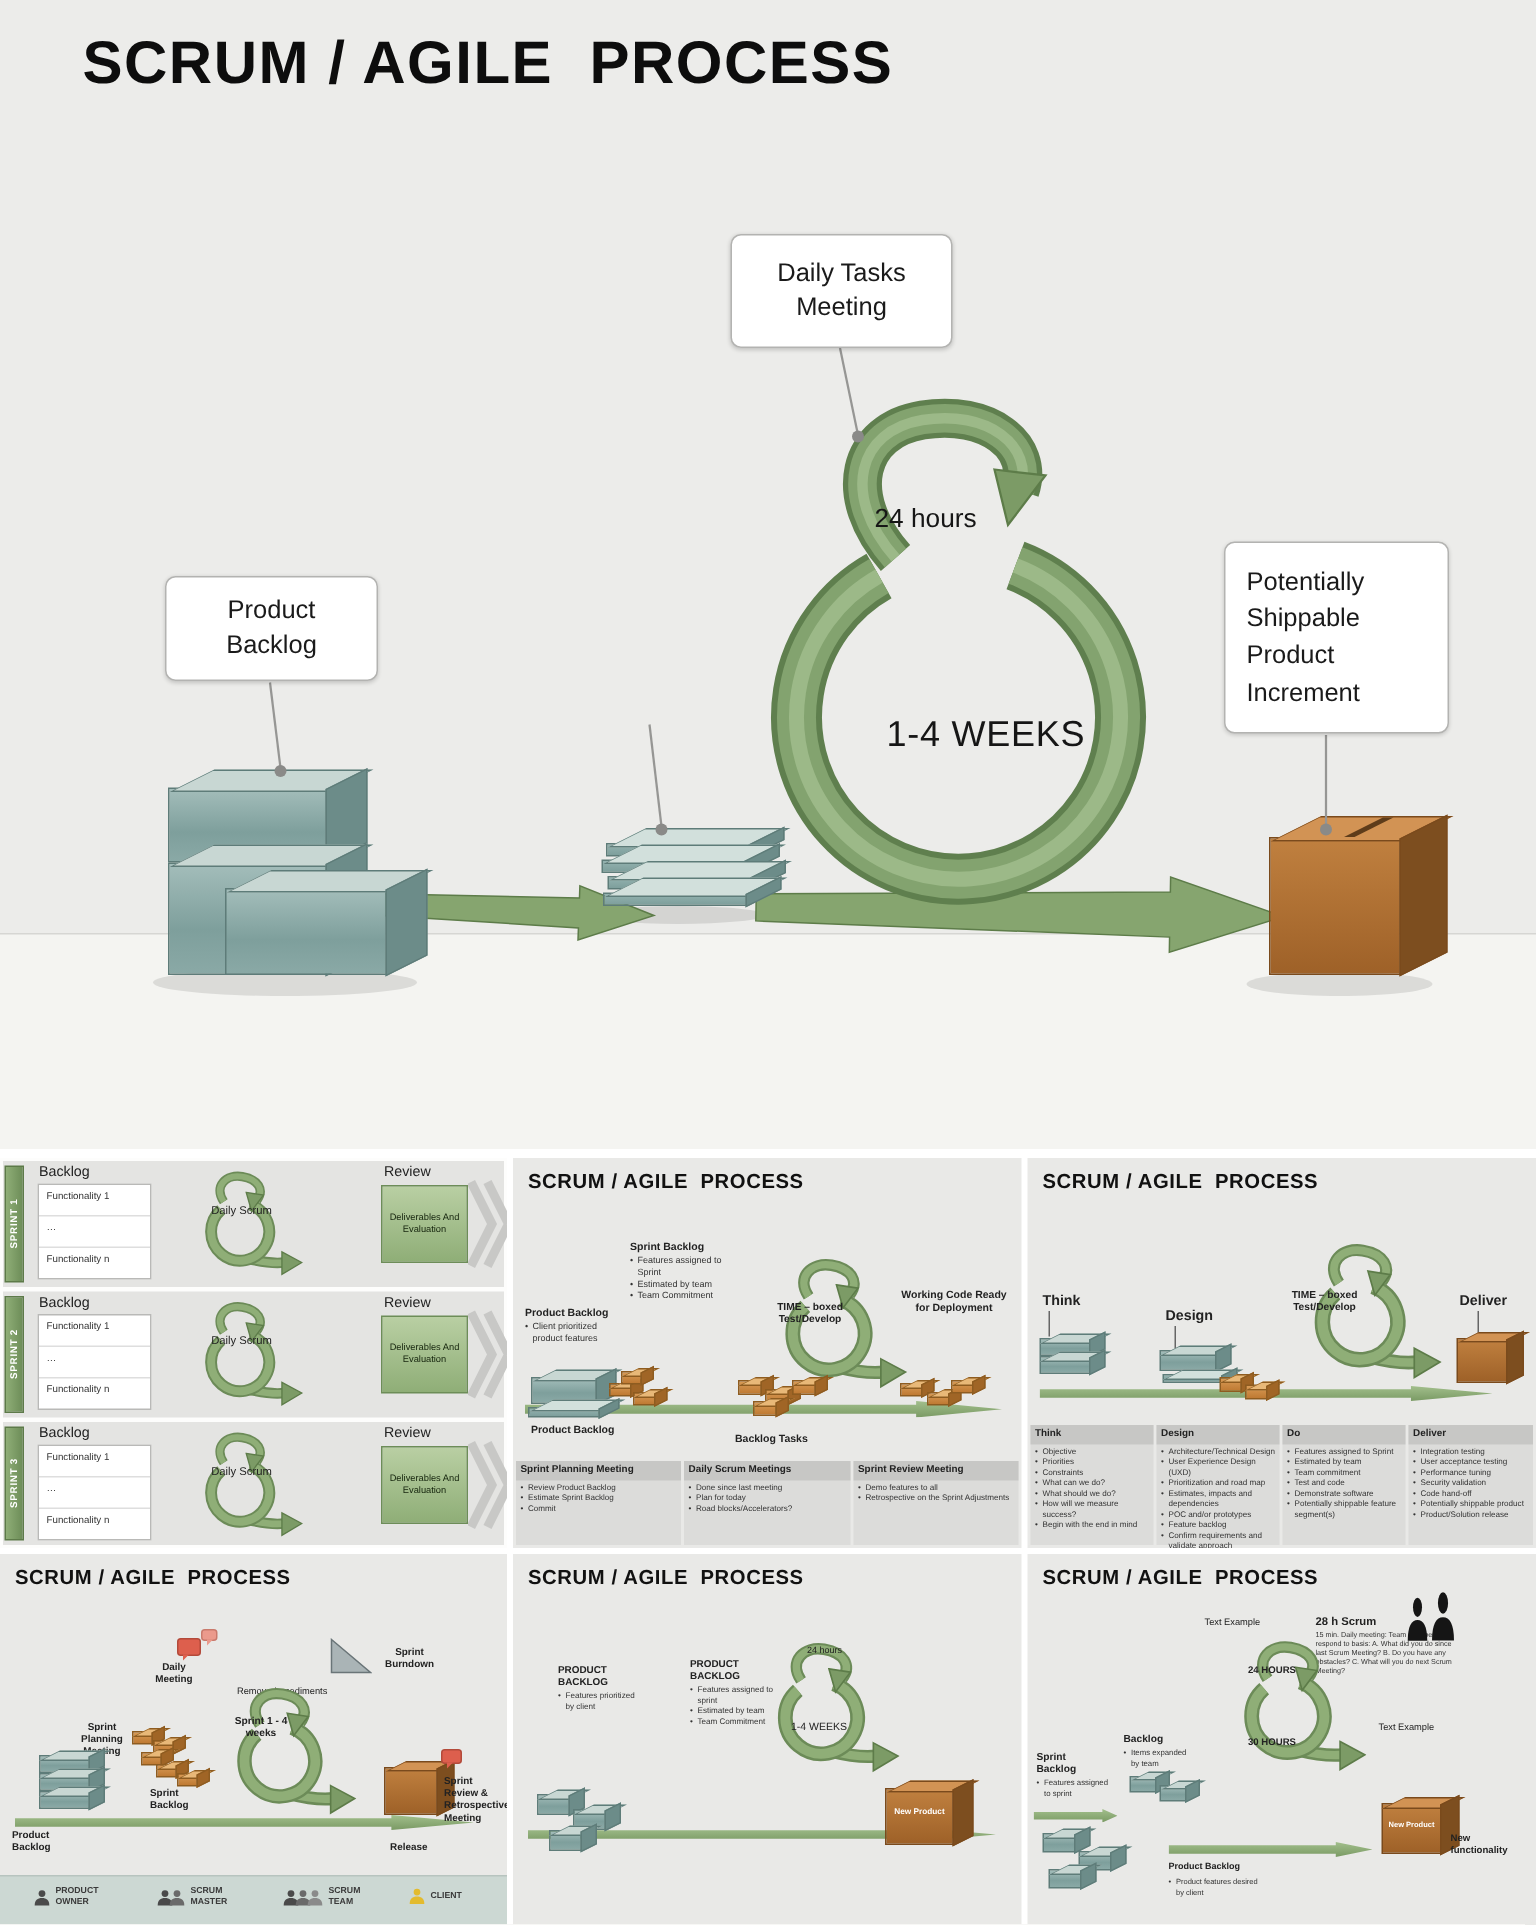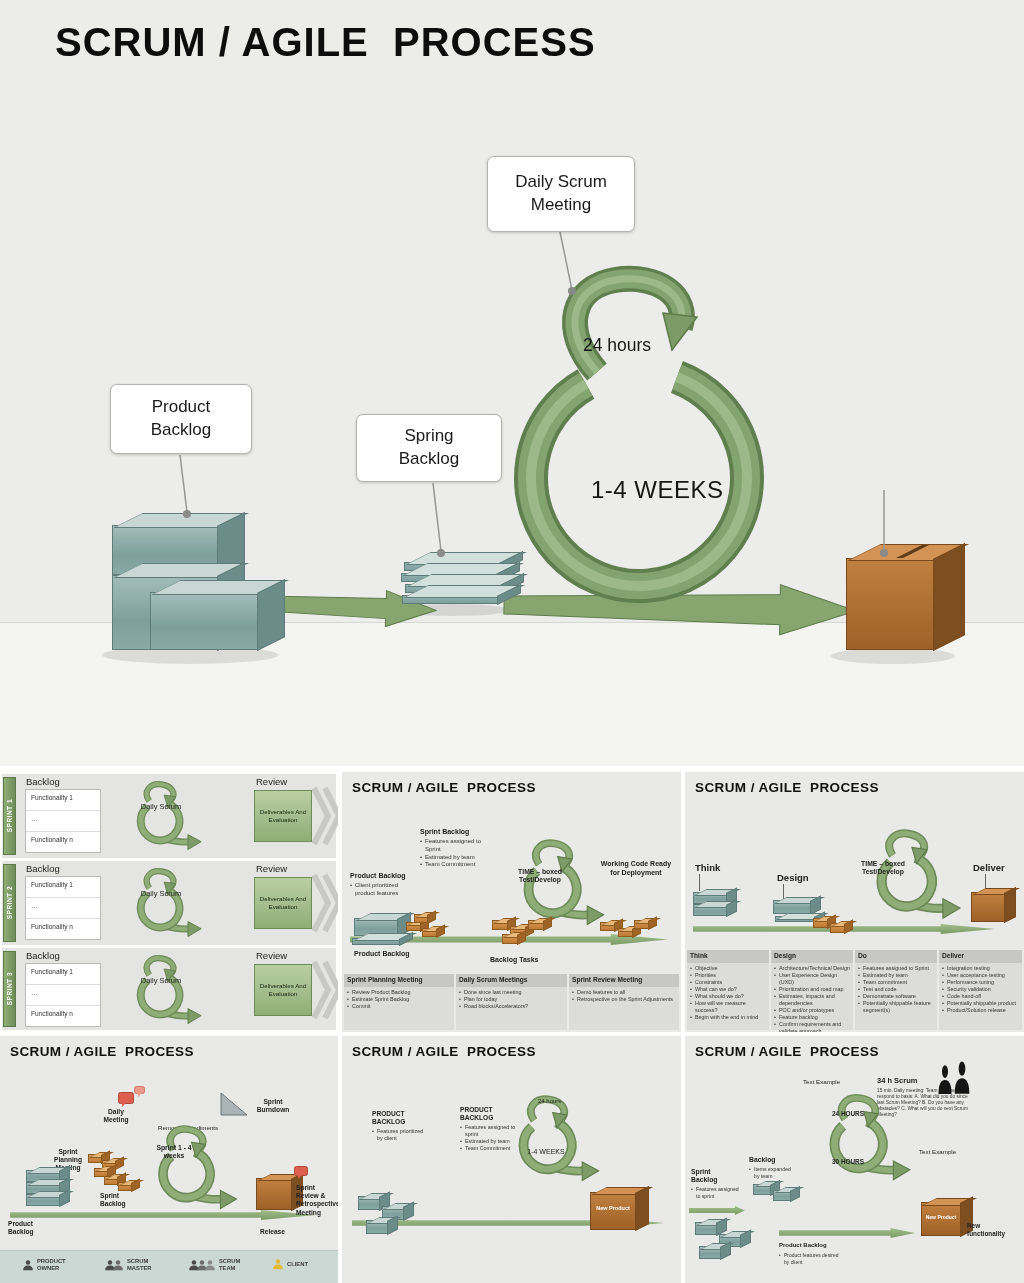--- a/index.html
+++ b/index.html
@@ -146,27 +146,27 @@
         <circle cx="572" cy="291" r="4" fill="#8a8a88"></circle>
       <line x1="180" y1="455" x2="187" y2="512" stroke="#969694" stroke-width="1.5"></line>
         <circle cx="187" cy="514" r="4" fill="#8a8a88"></circle>
       <line x1="433" y1="483" x2="441" y2="551" stroke="#969694" stroke-width="1.5"></line>
         <circle cx="441" cy="553" r="4" fill="#8a8a88"></circle>
       <line x1="884" y1="490" x2="884" y2="551" stroke="#969694" stroke-width="1.5"></line>
         <circle cx="884" cy="553" r="4" fill="#8a8a88"></circle>
     </svg>
 
     <div class="callout" style="left:487px;top:156px;width:148px;height:76px">
-      <span style="width:96px">Daily Scrum Meeting</span>
+      <span style="width:96px">Daily Tasks Meeting</span>
     </div>
     <div class="callout" style="left:110px;top:384px;width:142px;height:70px">
       <span style="width:72px">Product Backlog</span>
     </div>
-    <div class="callout" style="left:356px;top:414px;width:146px;height:68px">
-      <span style="width:66px">Spring Backlog</span>
+    <div class="callout" style="left:816px;top:361px;width:150px;height:128px;justify-content:flex-start;text-align:left;padding-left:14px">
+      <span style="width:96px;line-height:1.45">Potentially Shippable Product Increment</span>
     </div>
 
     <div class="biglabel" style="left:583px;top:335px;font-size:17.5px">24 hours</div>
     <div class="biglabel" style="left:591px;top:476px;font-size:24px;letter-spacing:.5px">1-4 WEEKS</div>
   </div>
 
   <div class="thumb t1" style="left:0;top:772px;width:338px;height:260px">
 
     <div class="t1row" style="left:2px;top:2px;width:334px;height:84px">
       <div class="sprintTab" style="left:1px;top:3px;width:13px;height:78px">
@@ -484,21 +484,21 @@
 
     <div class="cube brown" style="left:248px;top:156px;width:46px;height:38px;--d:12px">
       <span class="boxlabel">New Product</span>
     </div>
   </div>
 
   <div class="thumb" style="left:685px;top:1036px;width:339px;height:247px">
     <div class="t-title">SCRUM / AGILE  PROCESS</div>
 
     <div class="lbl" style="left:118px;top:42px;font-size:6.2px">Text Example</div>
-    <div class="lbl b" style="left:192px;top:40px;font-size:7.5px">34 h Scrum</div>
+    <div class="lbl b" style="left:192px;top:40px;font-size:7.5px">28 h Scrum</div>
     <div class="lbl" style="left:192px;top:52px;width:92px;font-size:4.8px;color:#333">15 min. Daily meeting: Team members respond to basis: A. What did you do since last Scrum Meeting? B. Do you have any obstacles? C. What will you do next Scrum Meeting?</div>
 
     <svg class="abs" style="left:252px;top:26px" width="16" height="34" viewBox="0 0 16 16" fill="#151515" preserveAspectRatio="none">
         <use href="#person-sym"></use>
       </svg>
     <svg class="abs" style="left:268px;top:22px" width="18" height="38" viewBox="0 0 16 16" fill="#151515" preserveAspectRatio="none">
         <use href="#person-sym"></use>
       </svg>
 
     <svg class="abs" style="left:116px;top:56px" width="110" height="94" viewBox="0 0 100 84">

